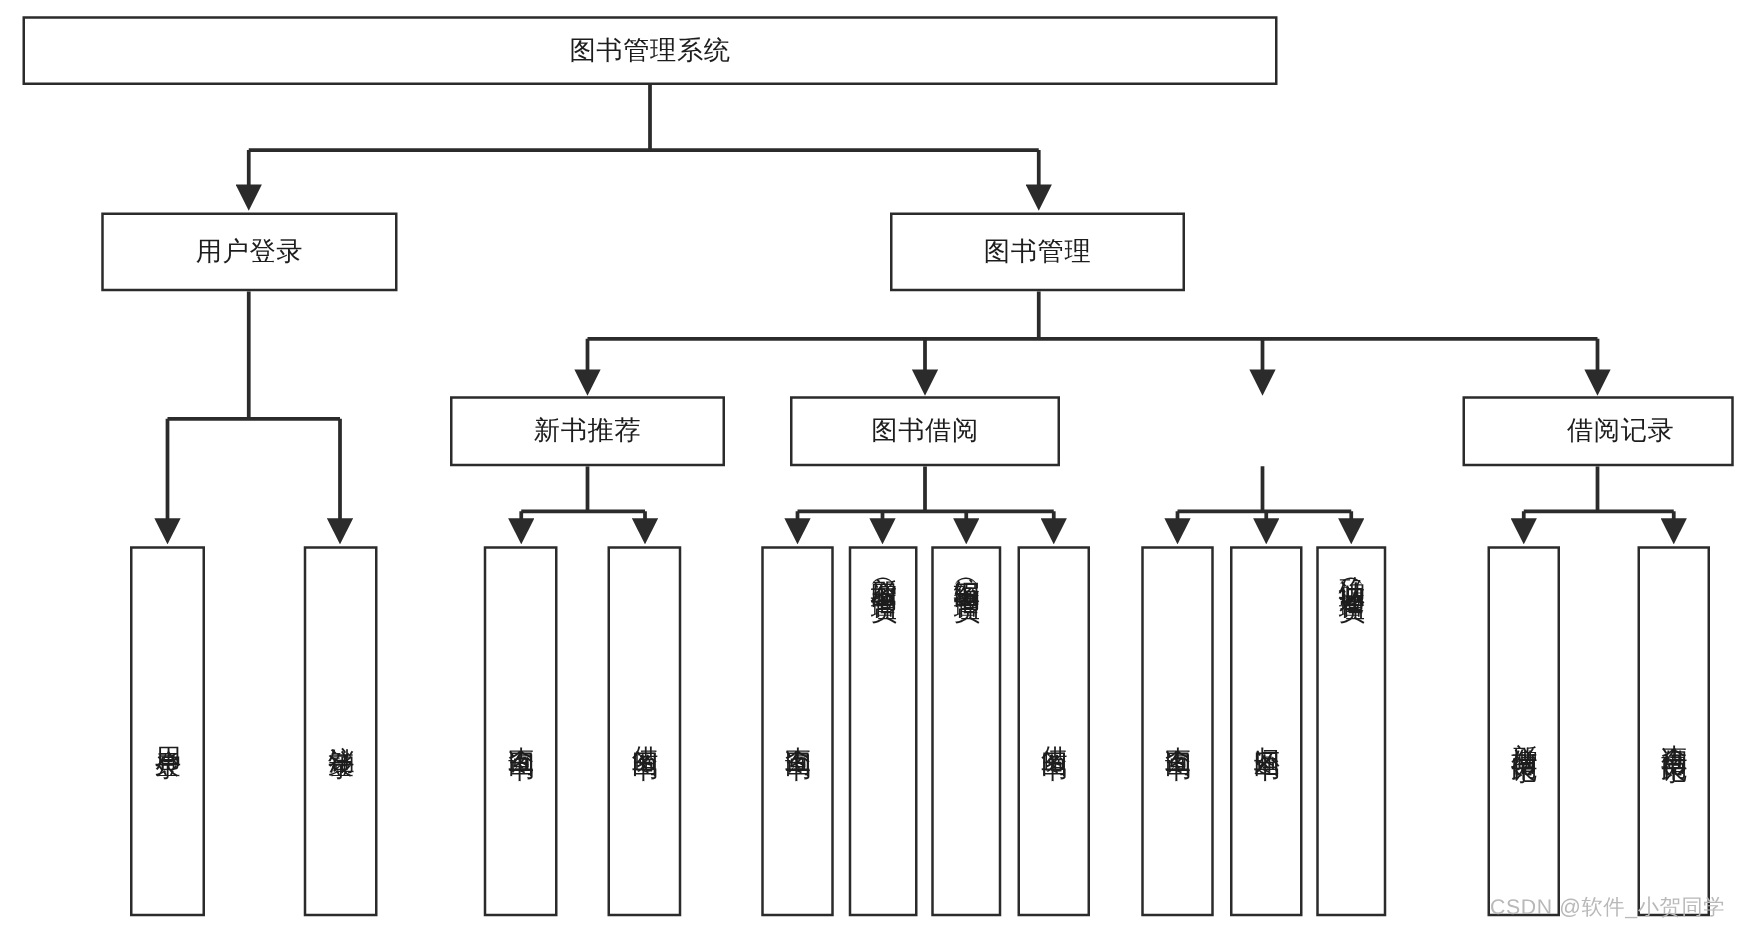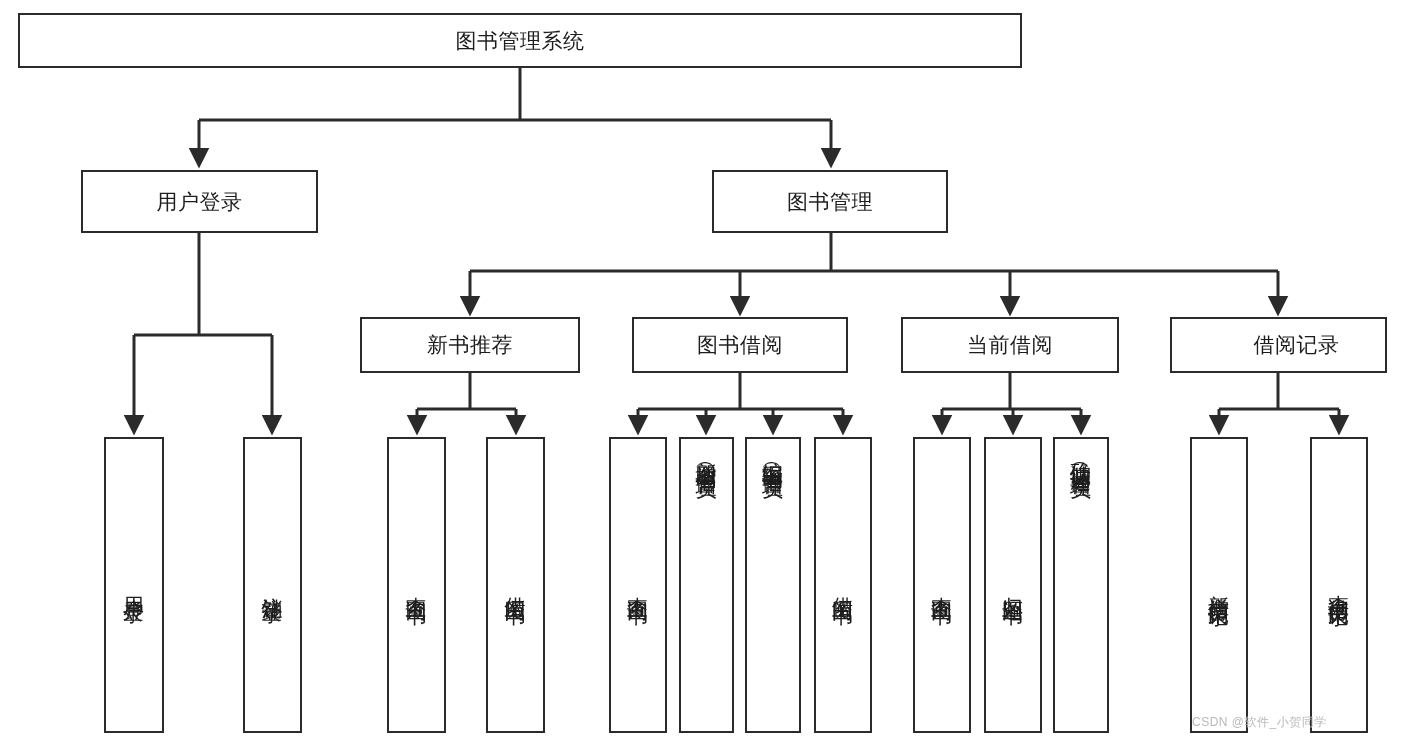--- a/index.html
+++ b/index.html
@@ -59,21 +59,21 @@
     white-space: nowrap;
   }
   .node-box.leaf.center-v {
     align-items: center;
     padding-top: 0;
   }
   #watermark {
     position: absolute;
     left: 1192px;
     top: 714px;
-    font-size: 12px;
+    font-size: 17px;
     color: #b9b9b9;
     white-space: nowrap;
     letter-spacing: 0.5px;
     pointer-events: none;
   }
 </style>
 </head>
 <body>
 
 <div id="diagram-root">
@@ -142,23 +142,20 @@
   <div class="node-box" id="node-l1-1" style="left: 712px; top: 170px; width: 236px; height: 63px;">
     <span class="node-label-h">图书管理</span>
   </div>
 
   <div class="node-box" id="node-l2-0" style="left: 360px; top: 317px; width: 220px; height: 56px; text-align: center;">
     <span class="node-label-h">新书推荐</span>
   </div>
   <div class="node-box" id="node-l2-1" style="left: 632px; top: 317px; width: 216px; height: 56px; align-items: center;">
     <span class="node-label-h">图书借阅</span>
   </div>
-  <div class="node-box" id="node-l2-2" style="left: 901px; top: 317px; width: 218px; height: 56px;">
-    <span class="node-label-h">当前借阅</span>
-  </div>
   <div class="node-box" id="node-l2-3" style="left: 1170px; top: 317px; width: 217px; height: 56px; padding-left: 36px;">
     <span class="node-label-h">借阅记录</span>
   </div>
 
   <div class="node-box leaf center-v" id="node-leaf-0" style="left: 104px; top: 437px; width: 60px; height: 296px;">
     <span class="node-label-v">用户登录</span>
   </div>
   <div class="node-box leaf center-v" id="node-leaf-1" style="left: 243px; top: 437px; width: 59px; height: 296px;">
     <span class="node-label-v">注销登录</span>
   </div>

